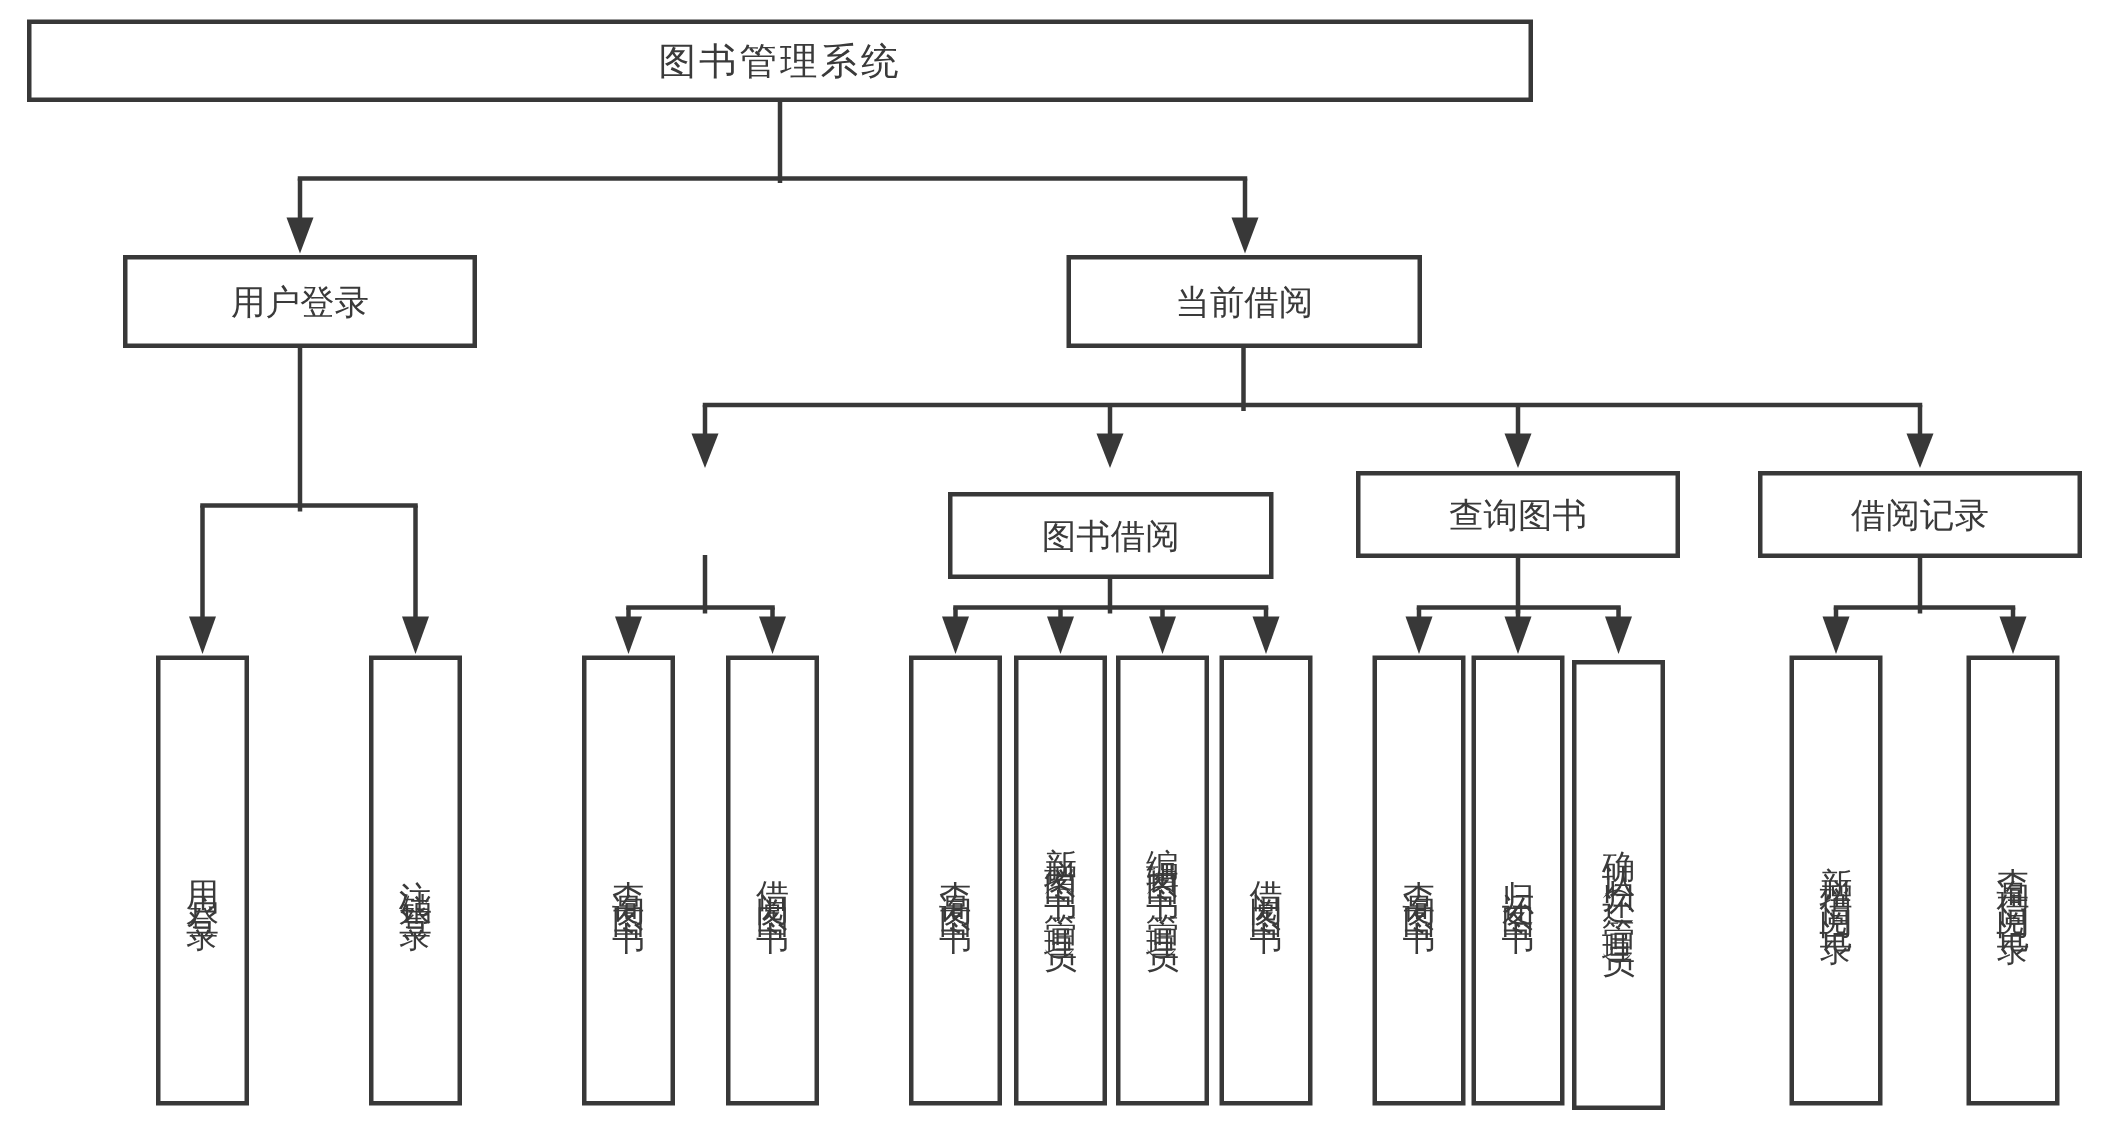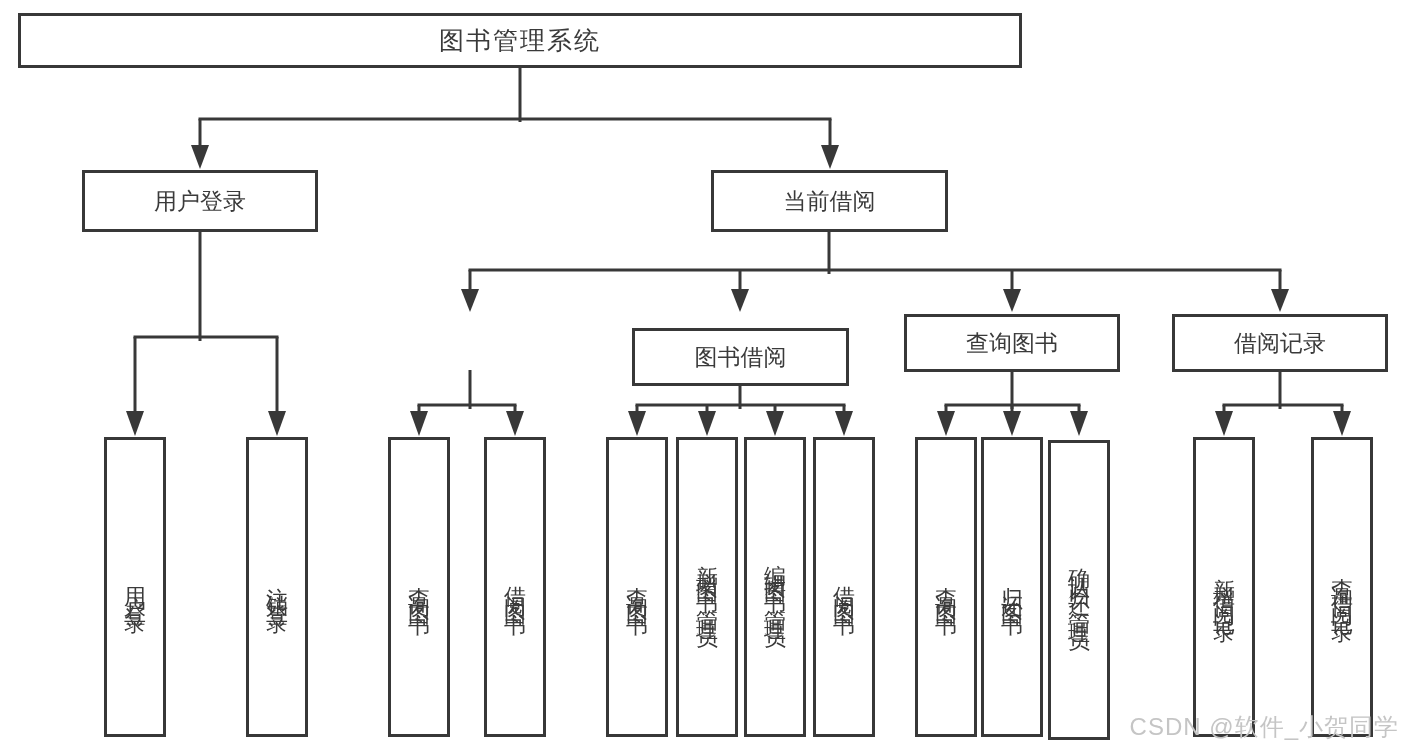--- a/index.html
+++ b/index.html
@@ -132,15 +132,14 @@
   <div class="node v" style="left:744px;top:437px;width:62px;height:300px">编辑图书（管理员）</div>
   <div class="node v" style="left:813px;top:437px;width:62px;height:300px">借阅图书</div>
 
   <div class="node v" style="left:915px;top:437px;width:62px;height:300px">查询图书</div>
   <div class="node v" style="left:981px;top:437px;width:62px;height:300px">归还图书</div>
   <div class="node v" style="left:1048px;top:440px;width:62px;height:300px">确认归还（管理员）</div>
 
   <div class="node v" style="left:1193px;top:437px;width:62px;height:300px">新增借阅记录</div>
   <div class="node v" style="left:1311px;top:437px;width:62px;height:300px">查询借阅记录</div>
 
-  <div id="watermark">CSDN @软件_小贺同学</div>
 
 </div>
 
 </body></html>

